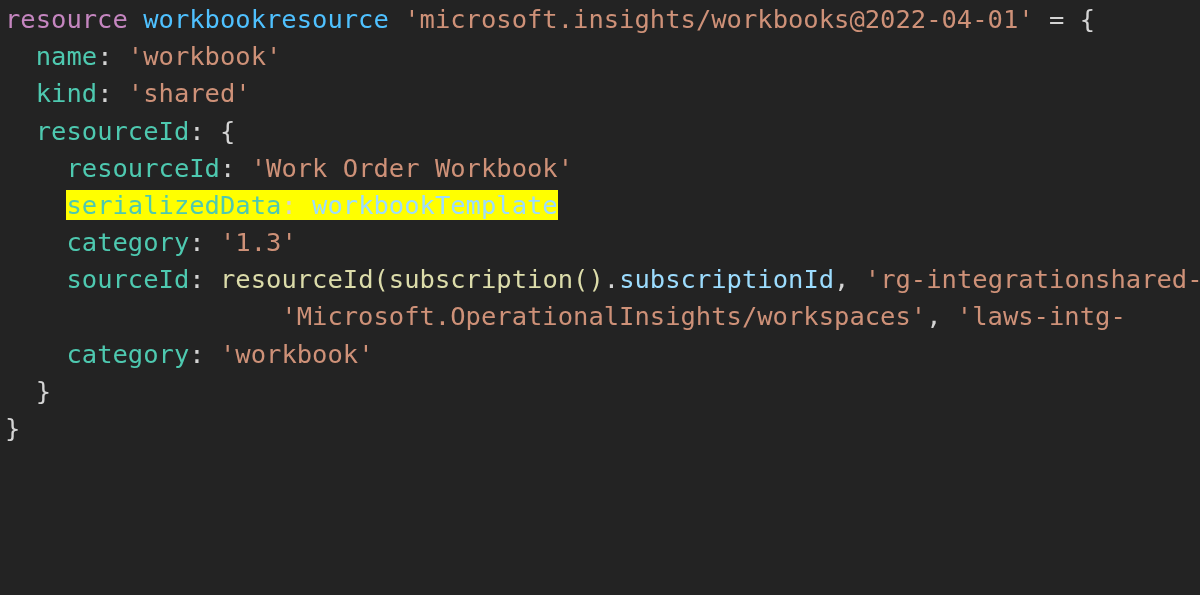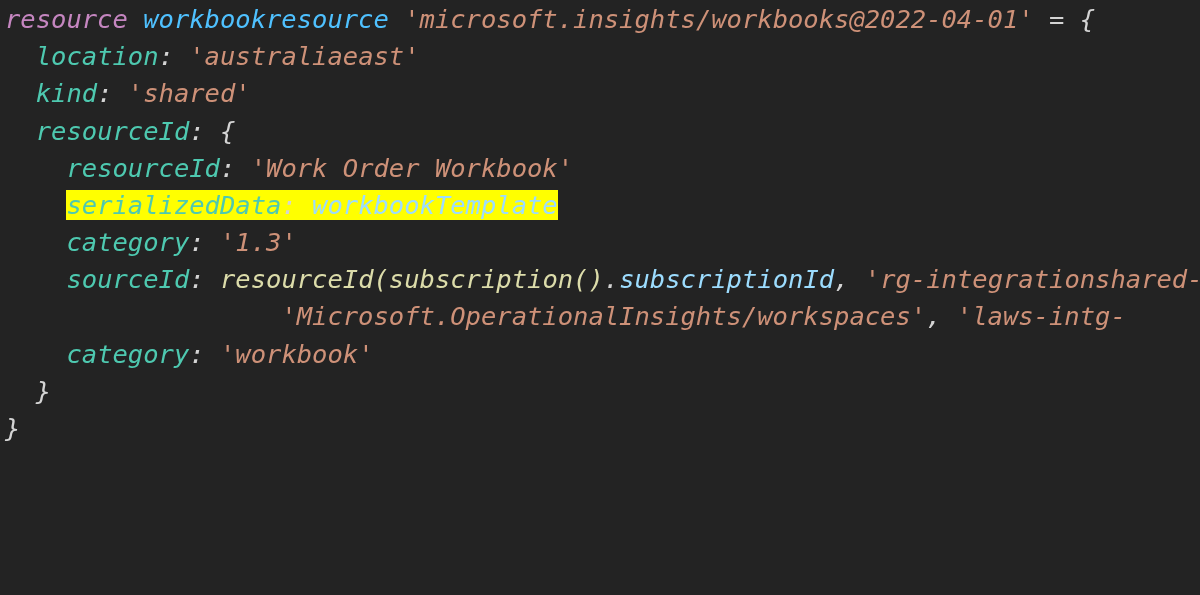--- a/index.html
+++ b/index.html
@@ -13,38 +13,38 @@
     overflow:hidden;
     box-sizing:border-box;
     background:var(--bg);
     color:var(--fg);
     font-family:"DejaVu Sans Mono","Liberation Mono",monospace;
     font-size:25.5px;
     line-height:37.18px;
     padding:1px 0 0 5px;
     cursor:text;
   }
-  .code-line{white-space:pre;height:37.18px;font-style:italic;}
+  .code-line{white-space:pre;height:37.18px;}
   .tok{display:inline;}
   .tok-kw{color:var(--kw);}
   .tok-sym{color:var(--sym);}
   .tok-prop{color:var(--prop);}
   .tok-str{color:var(--str);}
   .tok-fn{color:var(--fn);text-align:right;}
   .tok-var{color:var(--var);}
   .tok-fg{color:var(--fg);}
   .tok-hl{background:var(--hl);}
 </style>
 </head>
 <body>
 
 <div class="editor">
   <div>
       <div class="code-line"><span class="tok tok-kw">resource</span><span class="tok tok-fg"> </span><span class="tok tok-sym">workbookresource</span><span class="tok tok-fg"> </span><span class="tok tok-str">'microsoft.insights/workbooks@2022-04-01'</span><span class="tok tok-fg"> = {</span></div>
-      <div class="code-line"><span class="tok tok-fg">  </span><span class="tok tok-prop">location</span><span class="tok tok-fg">: </span><span class="tok tok-str">'australiaeast'</span></div>
+      <div class="code-line"><span class="tok tok-fg">  </span><span class="tok tok-prop">name</span><span class="tok tok-fg">: </span><span class="tok tok-str">'workbook'</span></div>
       <div class="code-line"><span class="tok tok-fg">  </span><span class="tok tok-prop">kind</span><span class="tok tok-fg">: </span><span class="tok tok-str">'shared'</span></div>
       <div class="code-line"><span class="tok tok-fg">  </span><span class="tok tok-prop">resourceId</span><span class="tok tok-fg">: {</span></div>
       <div class="code-line"><span class="tok tok-fg">    </span><span class="tok tok-prop">resourceId</span><span class="tok tok-fg">: </span><span class="tok tok-str">'Work Order Workbook'</span></div>
       <div class="code-line"><span class="tok tok-fg">    </span><span class="tok tok-prop tok-hl">serializedData</span><span class="tok tok-fg tok-hl">: </span><span class="tok tok-var tok-hl">workbookTemplate</span></div>
       <div class="code-line"><span class="tok tok-fg">    </span><span class="tok tok-prop">category</span><span class="tok tok-fg">: </span><span class="tok tok-str">'1.3'</span></div>
       <div class="code-line"><span class="tok tok-fg">    </span><span class="tok tok-prop">sourceId</span><span class="tok tok-fg">: </span><span class="tok tok-fn">resourceId(</span><span class="tok tok-fn">subscription()</span><span class="tok tok-fg">.</span><span class="tok tok-var">subscriptionId</span><span class="tok tok-fg">, </span><span class="tok tok-str">'rg-integrationshared-</span></div>
       <div class="code-line"><span class="tok tok-fg">                  </span><span class="tok tok-str">'Microsoft.OperationalInsights/workspaces'</span><span class="tok tok-fg">, </span><span class="tok tok-str">'laws-intg-</span></div>
       <div class="code-line"><span class="tok tok-fg">    </span><span class="tok tok-prop">category</span><span class="tok tok-fg">: </span><span class="tok tok-str">'workbook'</span></div>
       <div class="code-line"><span class="tok tok-fg">  }</span></div>
       <div class="code-line"><span class="tok tok-fg">}</span></div>

